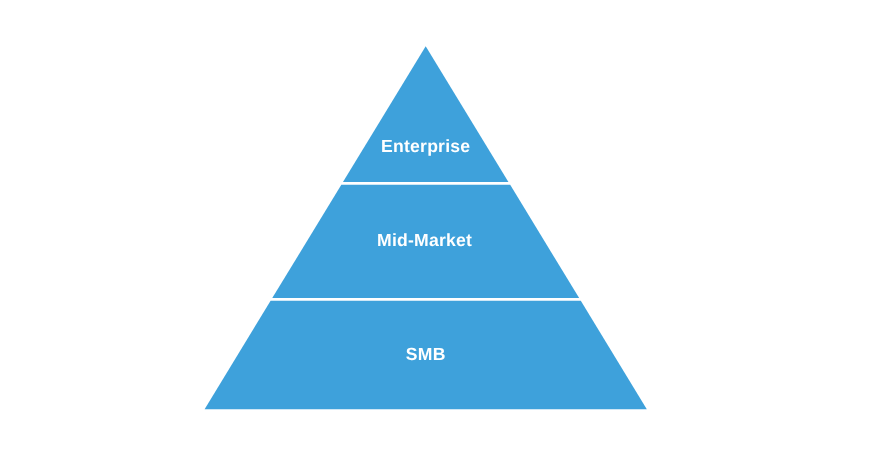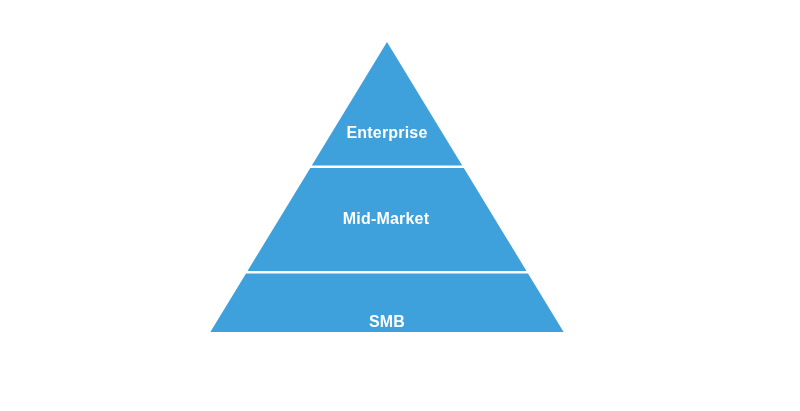--- a/index.html
+++ b/index.html
@@ -3,21 +3,21 @@
 <meta charset="utf-8">
 <style>
   html, body {
     margin: 0;
     padding: 0;
     background: #ffffff;
   }
   .canvas {
     position: relative;
     width: 800px;
-    height: 332px;
+    height: 411px;
     background: #ffffff;
     overflow: hidden;
     font-family: "Liberation Sans", sans-serif;
   }
   .tier-label {
     font-family: "Liberation Sans", sans-serif;
     font-weight: 700;
     font-size: 16px;
     letter-spacing: 0.2px;
   }

